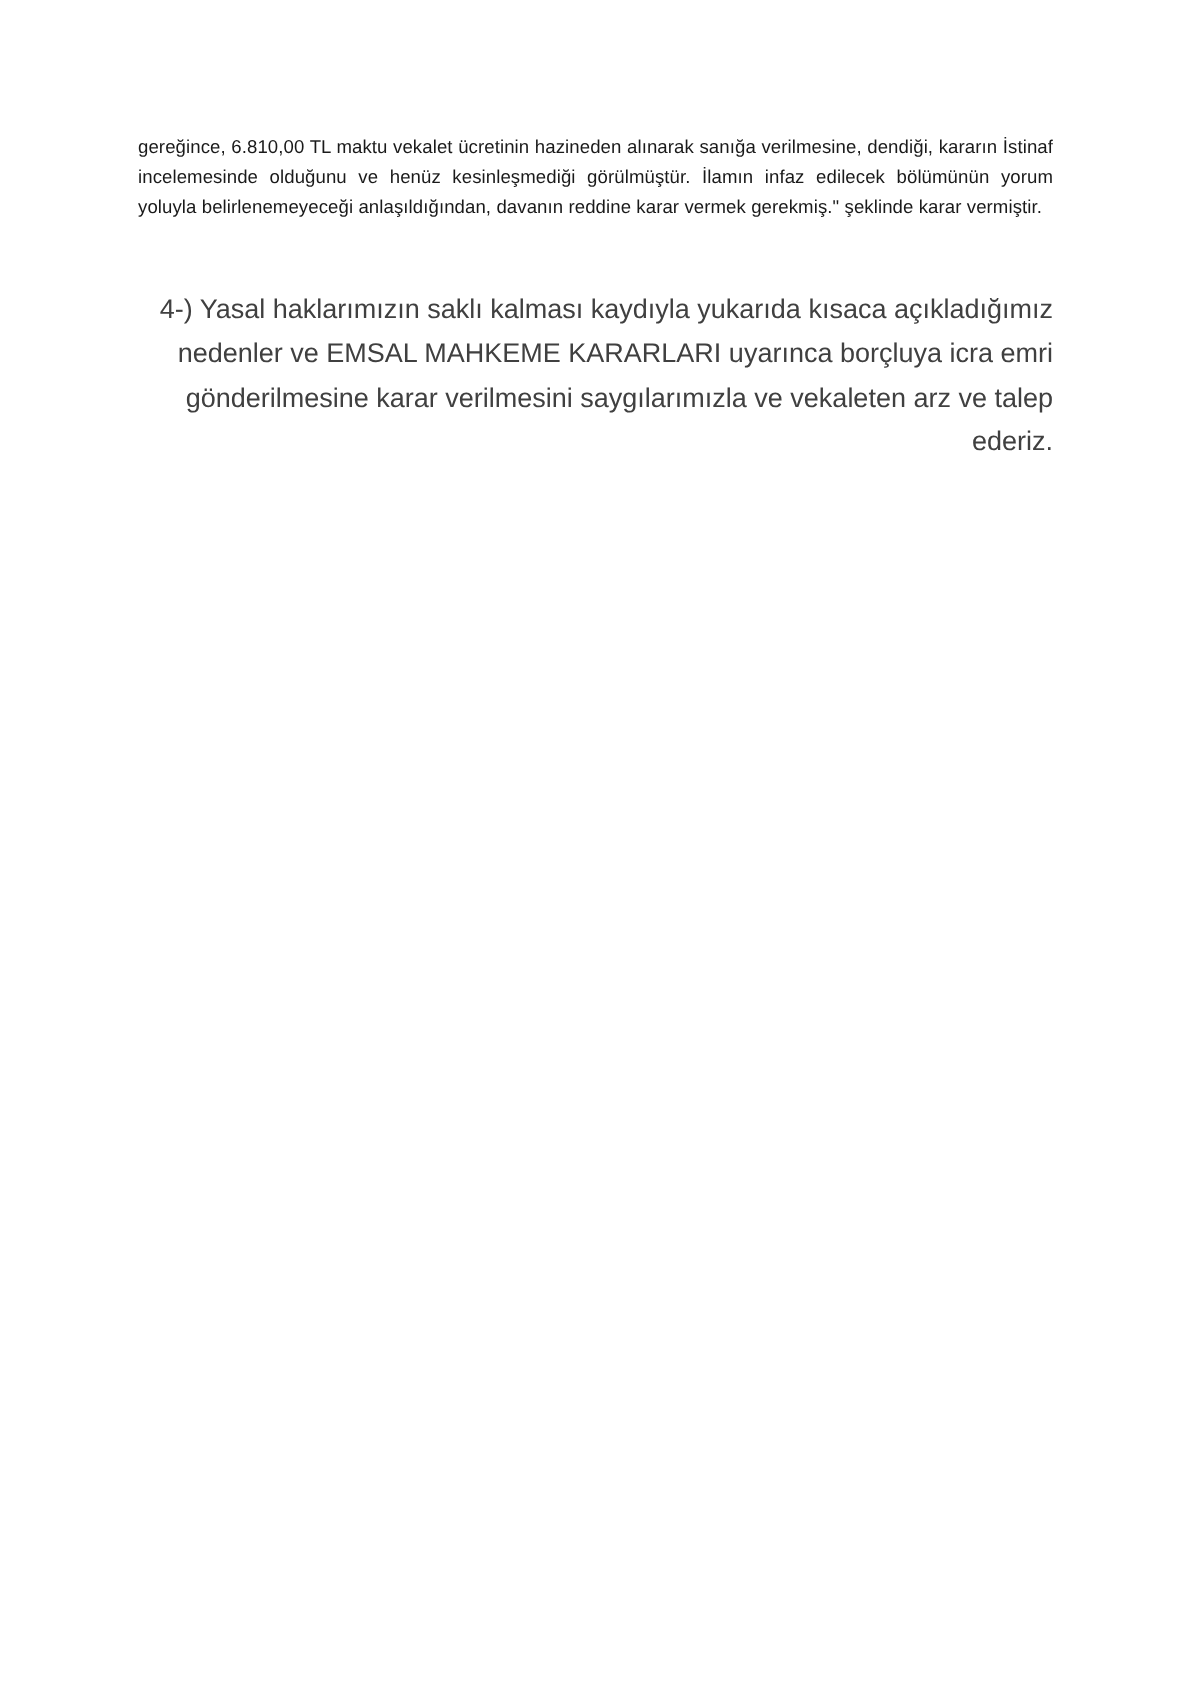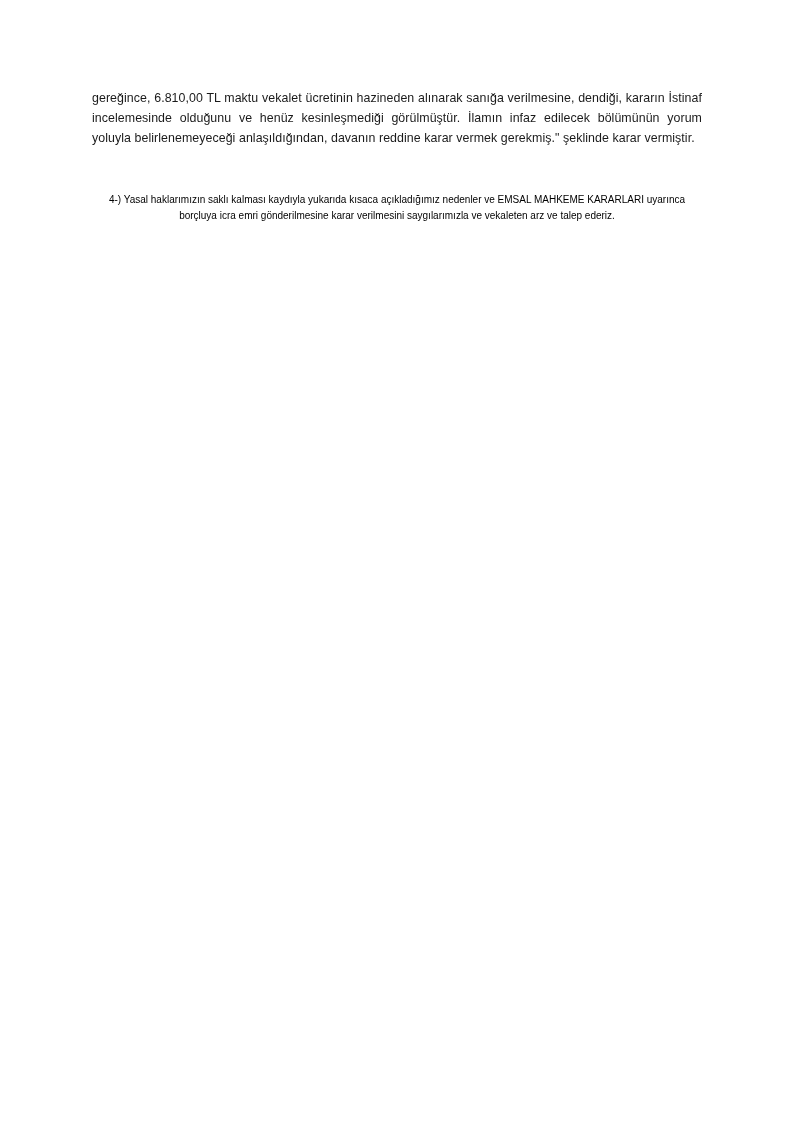--- a/index.html
+++ b/index.html
@@ -33,25 +33,25 @@
     font-size: 12.4px;
     line-height: 1.62;
     text-align: justify;
     text-justify: inter-word;
     margin: 0;
     color: #1a1a1a;
     letter-spacing: 0.005em;
   }
   .spacer-1 { height: 44px; }
   .para-2 {
-    font-size: 10px;
+    font-size: 18px;
     line-height: 1.62;
-    text-align: center;
+    text-align: right;
     margin: 0;
-    color: #000000;
+    color: #404040;
   }
 </style>
 </head>
 <body>
 
 <div class="page">
   <div class="content">
     <p class="para">gereğince, 6.810,00 TL maktu vekalet ücretinin hazineden alınarak sanığa verilmesine, dendiği, kararın İstinaf incelemesinde olduğunu ve henüz kesinleşmediği görülmüştür. İlamın infaz edilecek bölümünün yorum yoluyla belirlenemeyeceği  anlaşıldığından, davanın reddine karar vermek gerekmiş." şeklinde karar vermiştir.</p>
     <div class="spacer-1"></div>
     <p class="para-2">4-) Yasal haklarımızın saklı kalması kaydıyla yukarıda kısaca açıkladığımız nedenler ve EMSAL MAHKEME KARARLARI uyarınca borçluya icra emri gönderilmesine karar verilmesini saygılarımızla ve vekaleten arz ve talep ederiz.</p>

